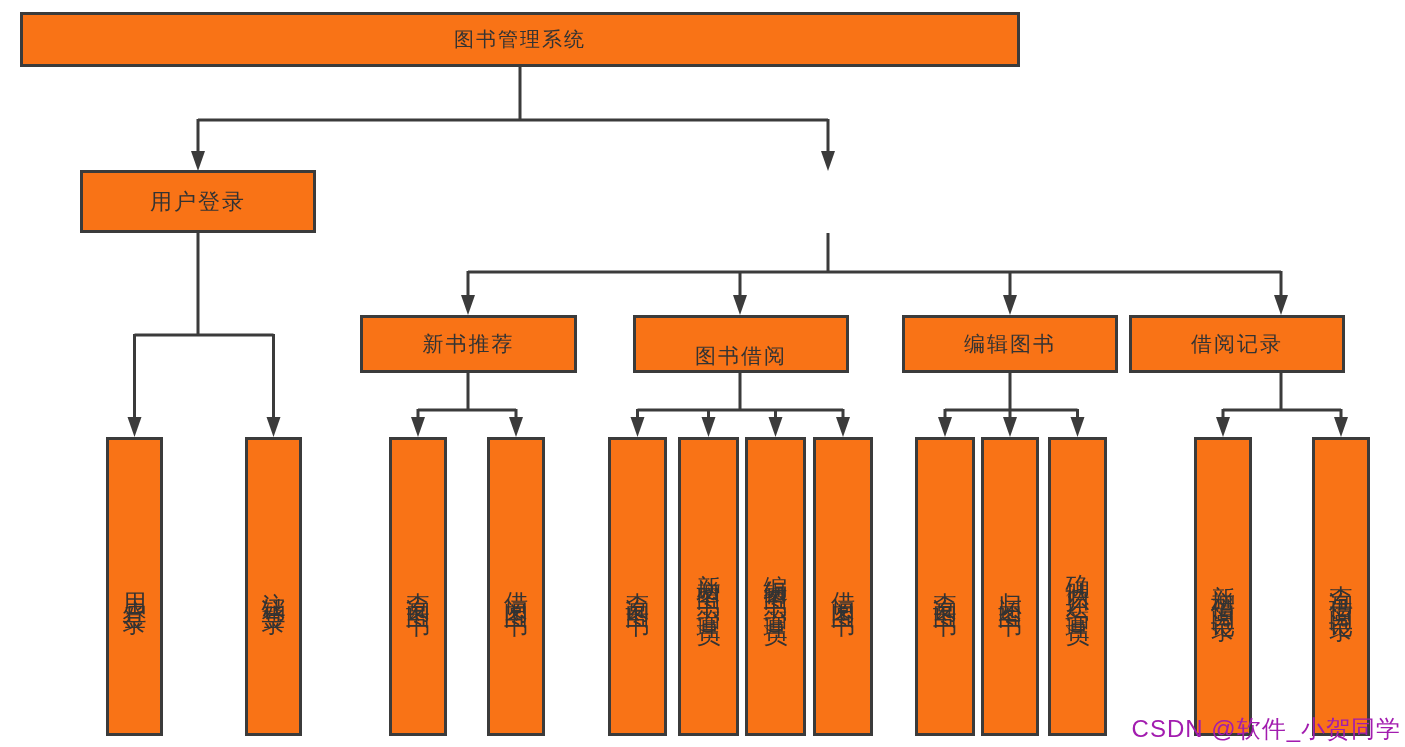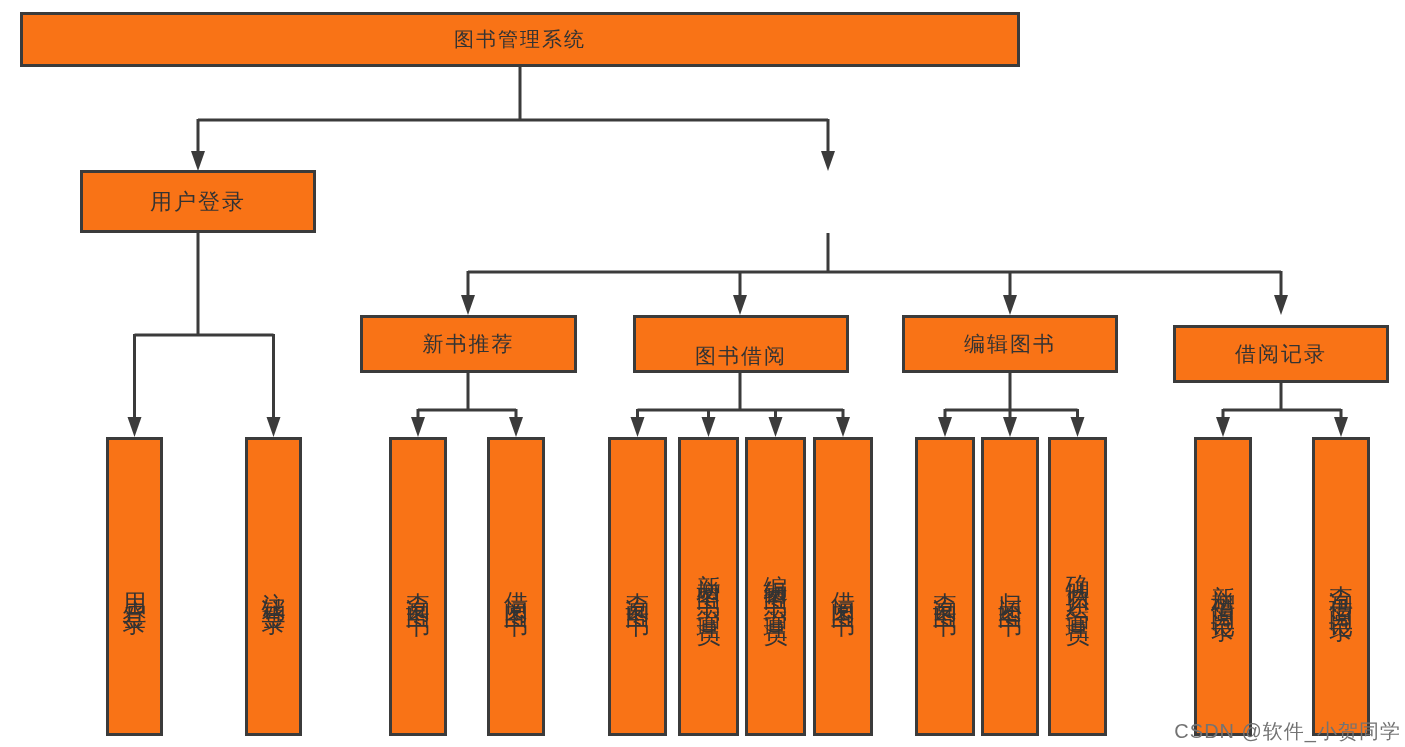--- a/index.html
+++ b/index.html
@@ -47,22 +47,22 @@
     text-orientation: mixed;
     font-size: 24px;
     letter-spacing: 7px;
     line-height: 1;
     color: #333333;
   }
   .watermark {
     position: absolute;
     right: 4px;
     bottom: 2px;
-    font-size: 20px;
-    color: #737373;
+    font-size: 24px;
+    color: #a21caf;
     letter-spacing: 1px;
     z-index: 10;
     white-space: nowrap;
   }
 </style>
 </head>
 <body>
 
 <div class="canvas">
 
@@ -116,21 +116,21 @@
 
   <div class="box l3-box" style="left:360px; top:315px; width:217px; height:58px;">
     <span class="hlabel">新书推荐</span>
   </div>
   <div class="box l3-box" style="left:633px; top:315px; width:216px; height:58px;align-items:flex-end;">
     <span class="hlabel">图书借阅</span>
   </div>
   <div class="box l3-box" style="left:902px; top:315px; width:216px; height:58px;">
     <span class="hlabel">编辑图书</span>
   </div>
-  <div class="box l3-box" style="left:1173px; top:315px; width:216px; height:58px;margin-top:10px;">
+  <div class="box l3-box" style="left:1129px; top:315px; width:216px; height:58px;">
     <span class="hlabel">借阅记录</span>
   </div>
 
   <div class="box leaf" style="left:106px; width:57px;">
     <span class="vtext">用户登录</span>
   </div>
   <div class="box leaf" style="left:245px; width:57px;">
     <span class="vtext">注销登录</span>
   </div>
 

